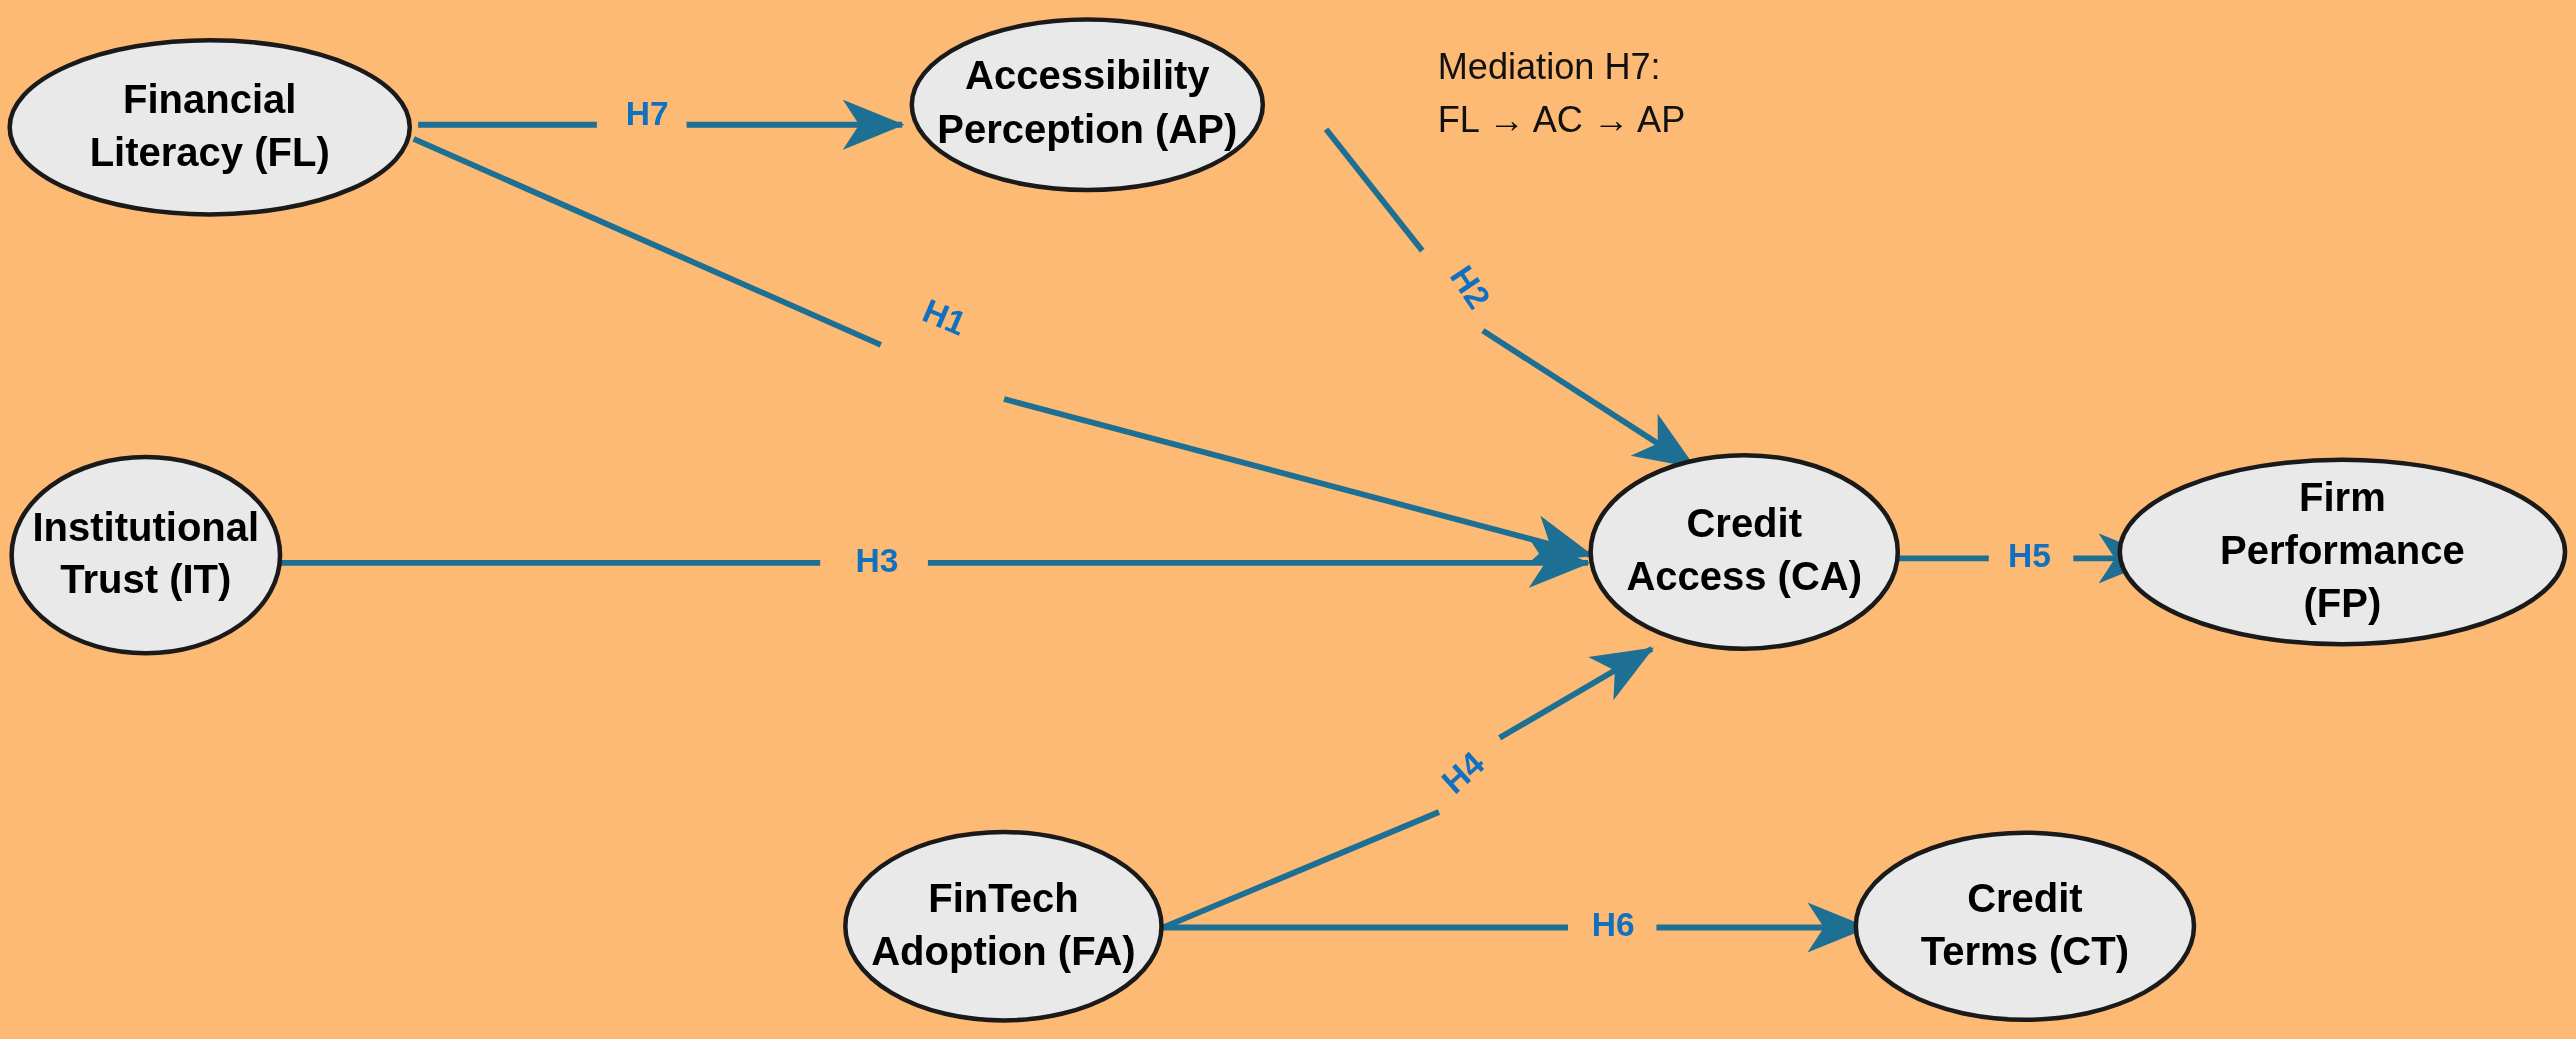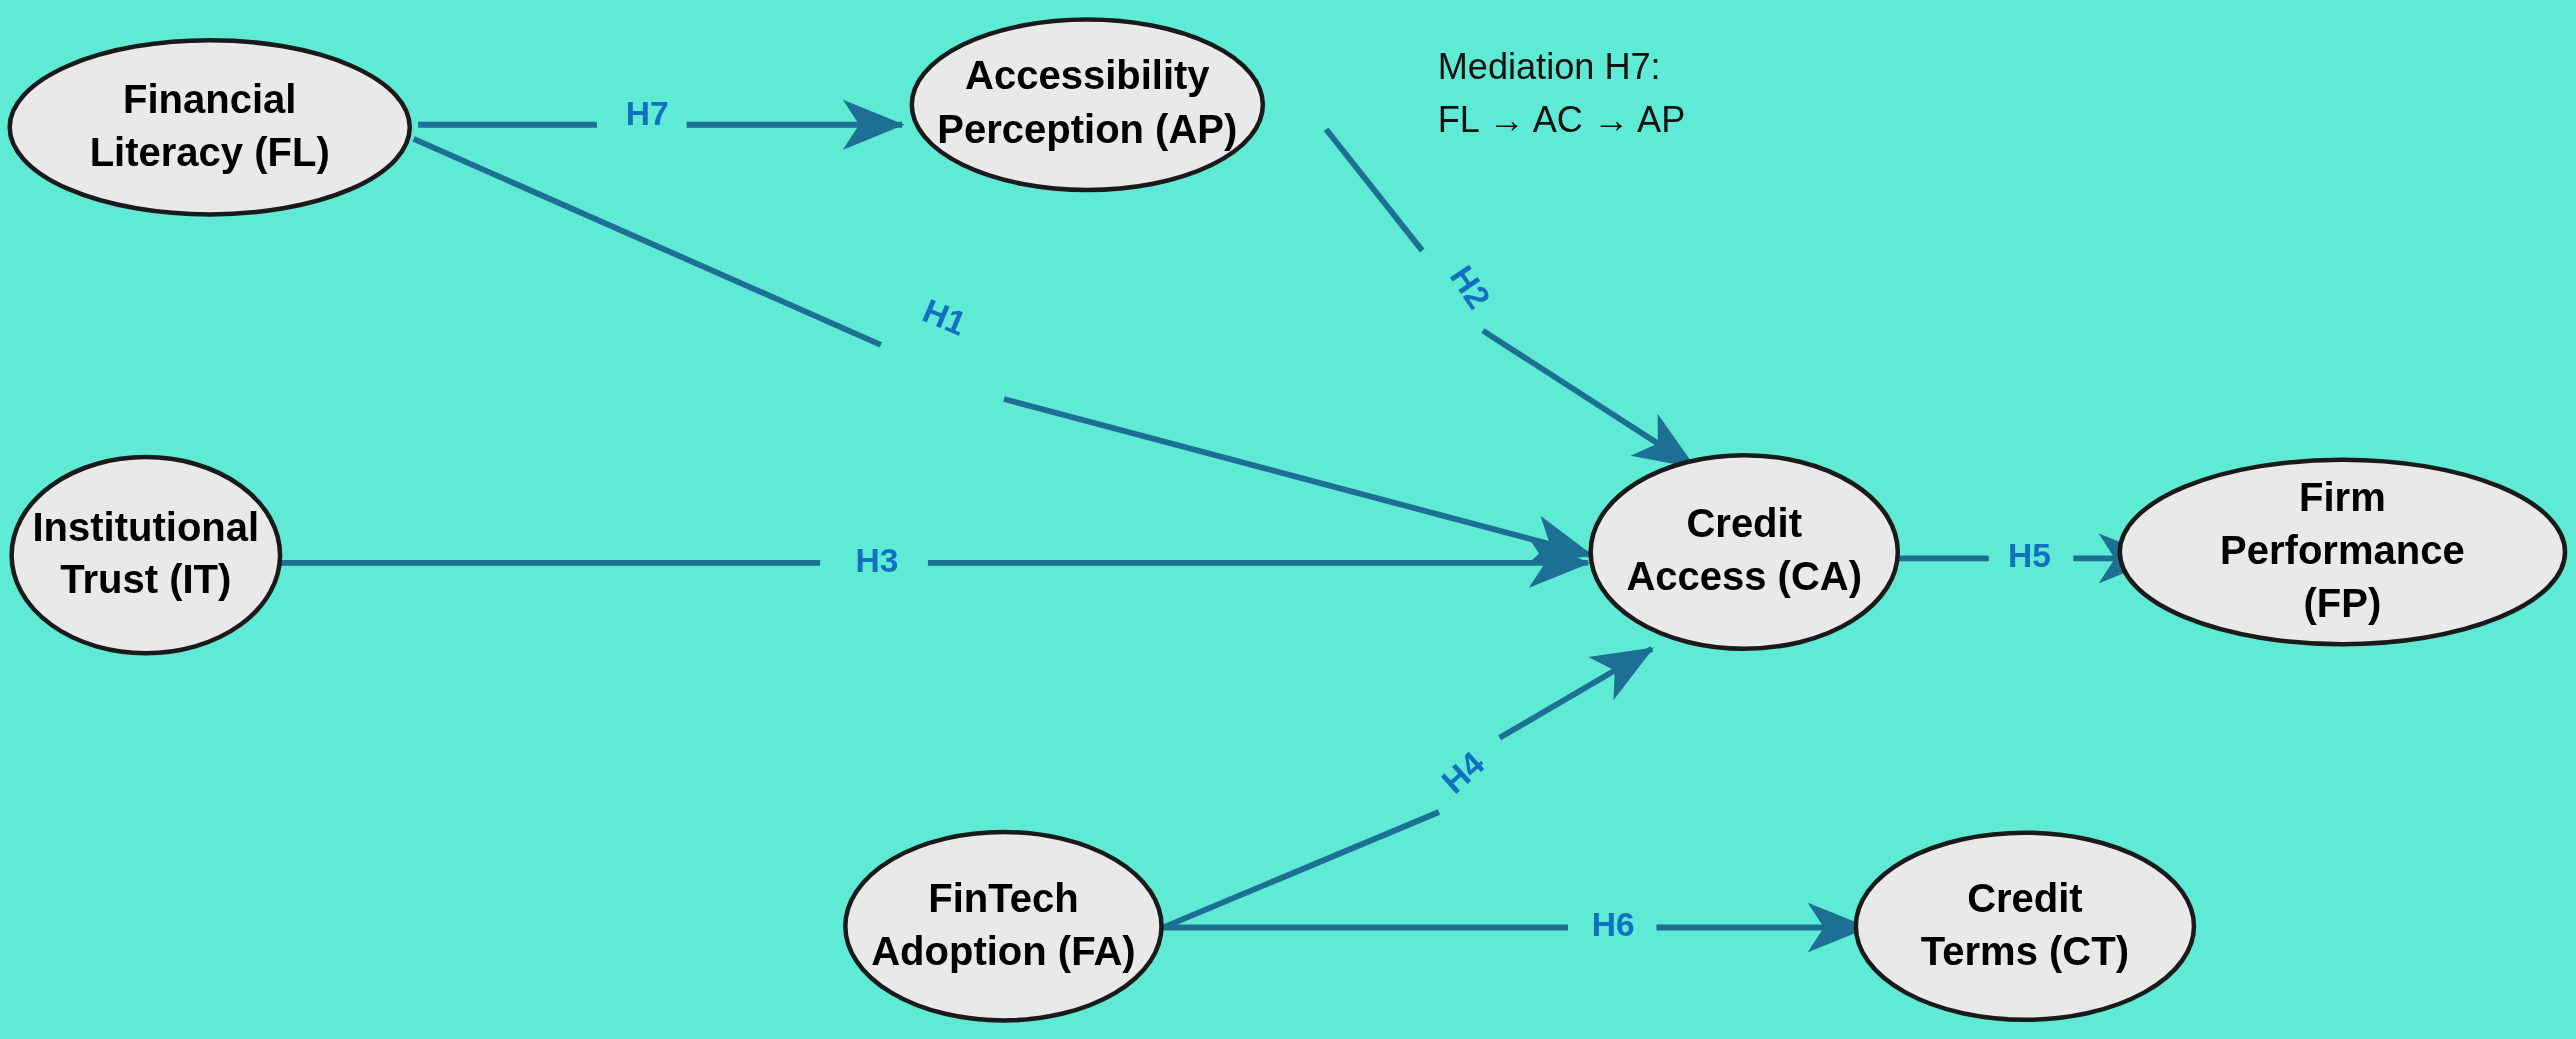--- a/index.html
+++ b/index.html
@@ -1,18 +1,18 @@
 <!DOCTYPE html>
 <html style="font-size:10.3px"><head>
 <meta charset="utf-8">
 <title>Conceptual Model</title>
 <style>
   html,body{margin:0;padding:0;background:#ffffff;}
   body{font-family:"Liberation Sans", sans-serif;}
-  #stage{position:relative;width:2576px;height:1040px;background:#5eead4;overflow:hidden;}
+  #stage{position:relative;width:2576px;height:1040px;background:#fdba74;overflow:hidden;}
   #diagram{position:absolute;inset:0;width:2576px;height:1040px;}
   .node-ellipse{fill:#E9E9E9;stroke:#1A1A1A;stroke-width:7;}
   .node-label{font-family:"Liberation Sans", sans-serif;font-weight:bold;fill:#000000;font-size:62px;text-anchor:middle;dominant-baseline:middle;}
   .edge-line{stroke:#1D6F94;stroke-width:9;fill:none;stroke-linecap:butt;}
   .edge-label{font-family:"Liberation Sans", sans-serif;font-weight:bold;fill:#1270C0;font-size:52px;text-anchor:middle;dominant-baseline:middle;}
   .note-text{font-family:"Liberation Sans", sans-serif;fill:#111111;font-size:56px;text-anchor:start;dominant-baseline:middle;font-weight:normal;}
 </style>
 </head>
 <body>
 

